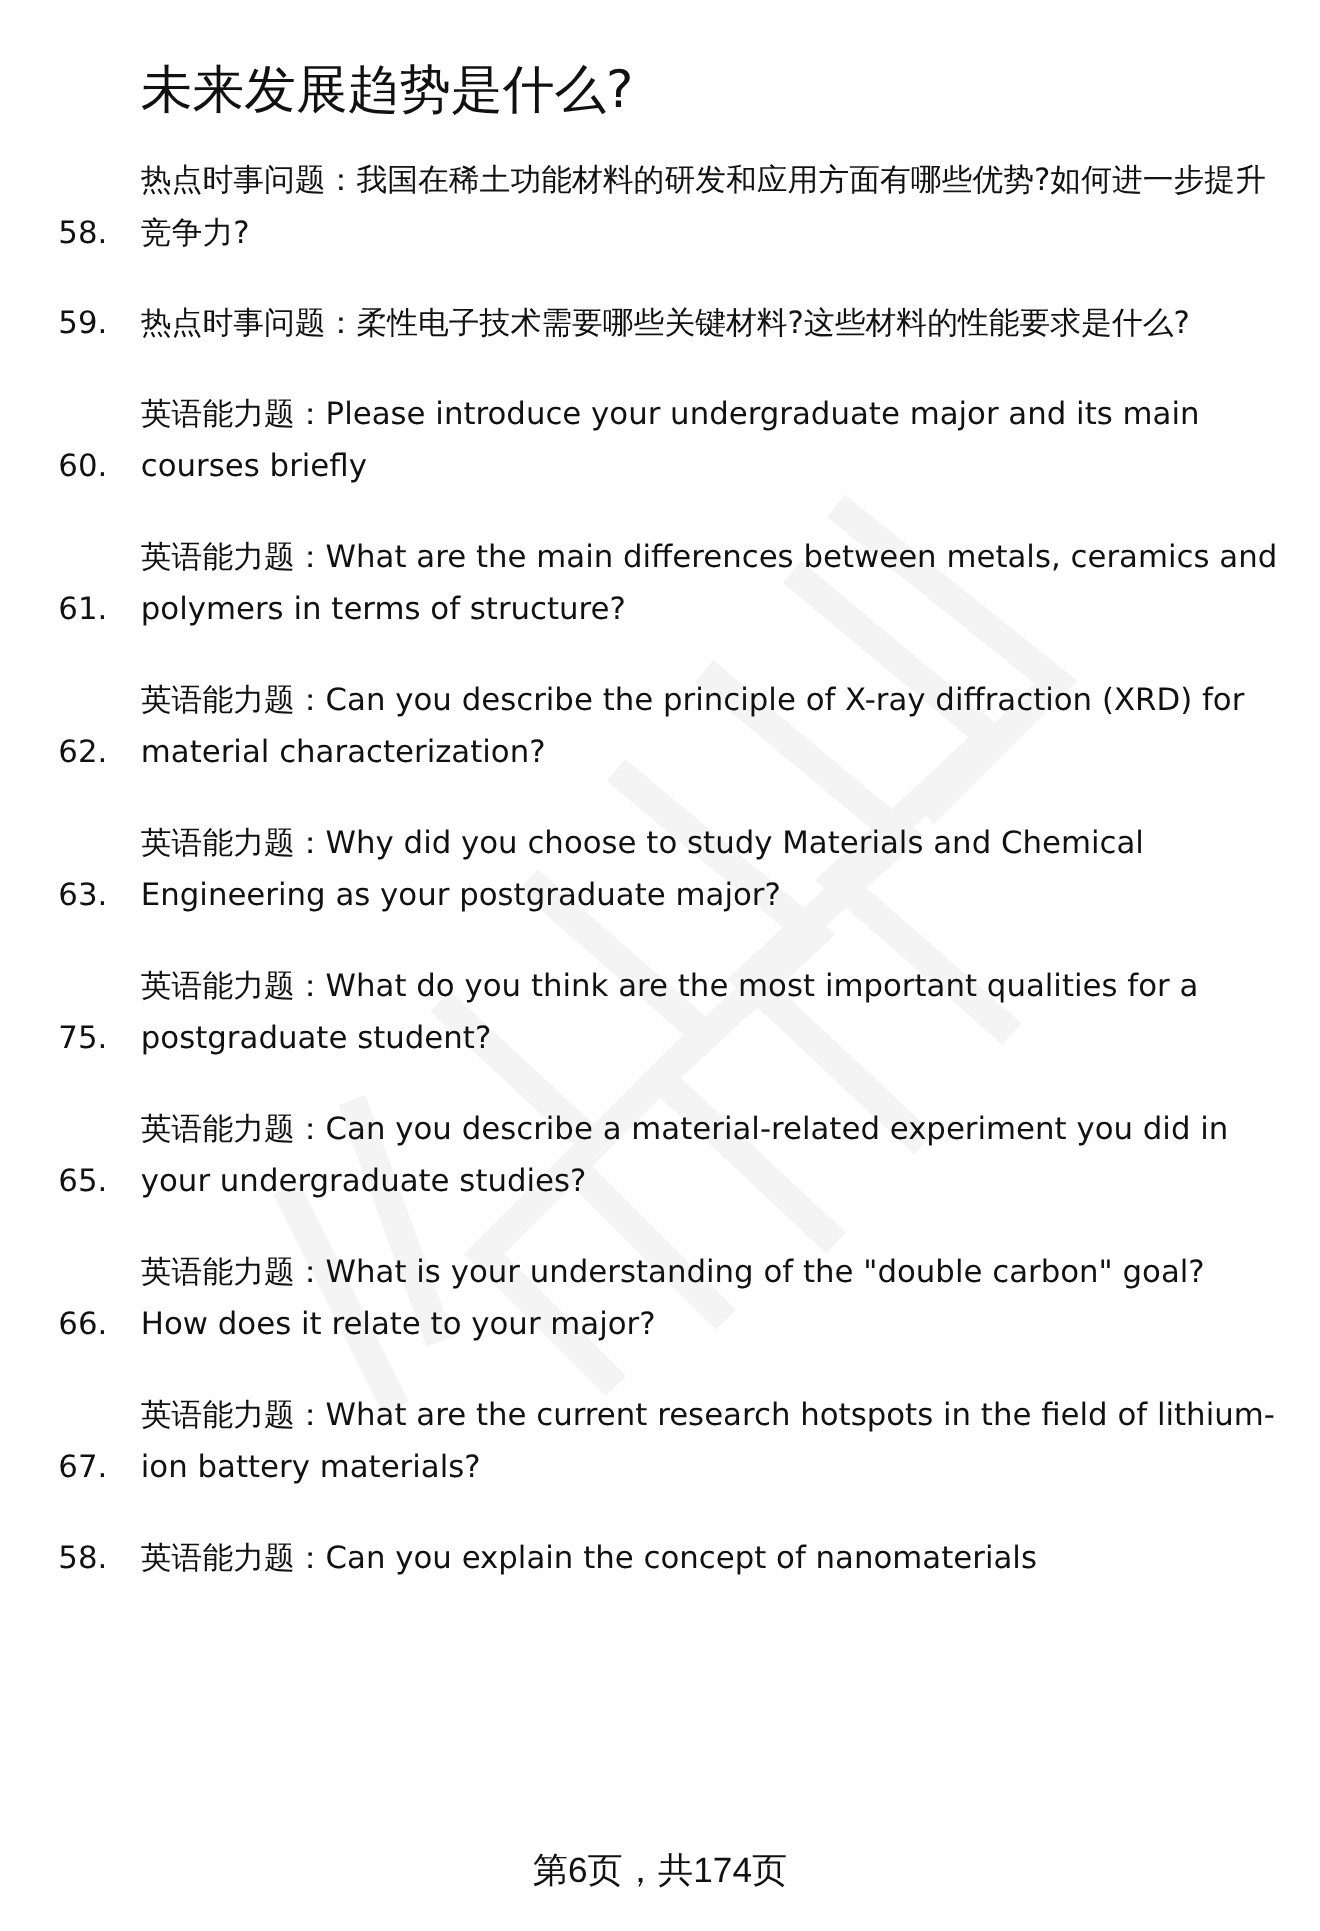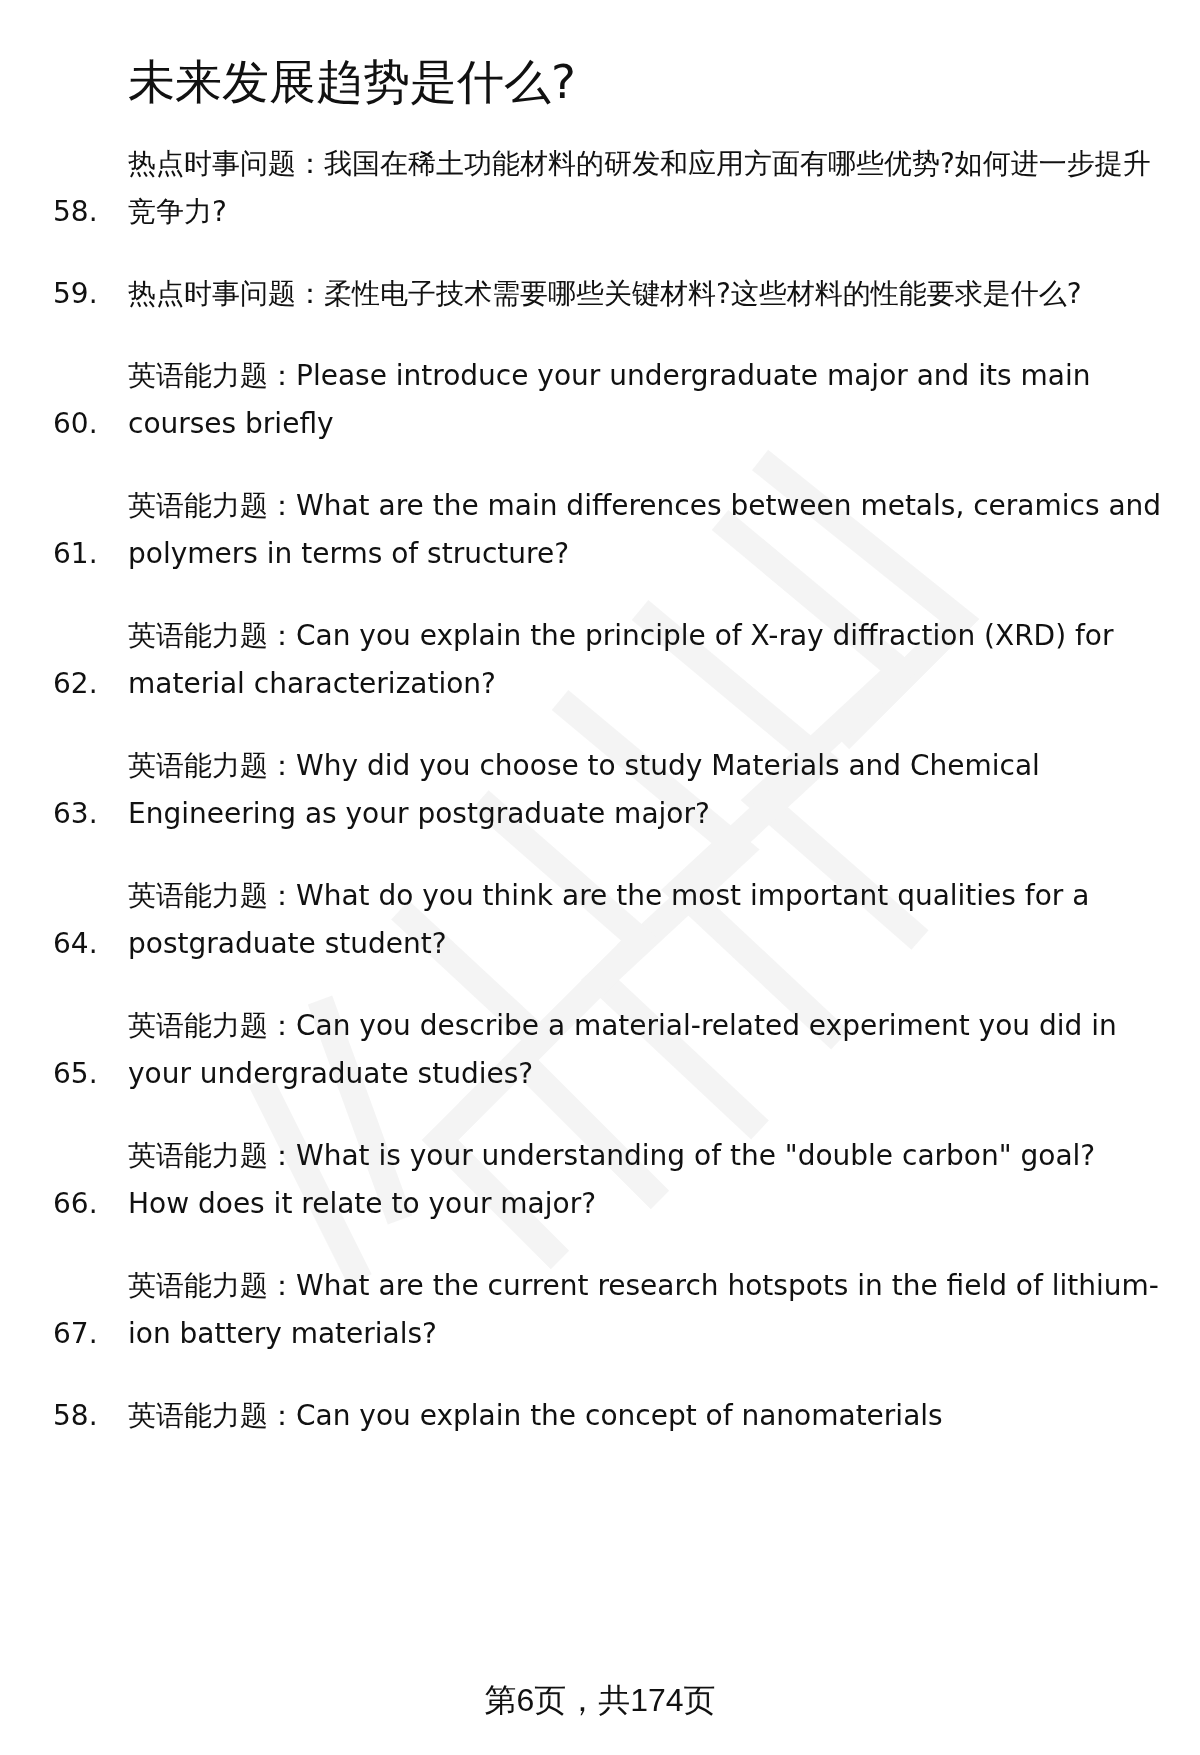--- a/index.html
+++ b/index.html
@@ -105,30 +105,30 @@
       <span class="body"><span>英语能力题：</span><span>Please introduce your undergraduate major and its main courses briefly</span></span>
     </div>
 
     <div class="item">
       <span class="num">61.</span>
       <span class="body"><span>英语能力题：</span><span>What are the main differences between metals, ceramics and polymers in terms of structure?</span></span>
     </div>
 
     <div class="item">
       <span class="num">62.</span>
-      <span class="body"><span>英语能力题：</span><span>Can you explain the principle of X-ray diffraction (XRD) for material characterization?</span></span>
+      <span class="body"><span>英语能力题：</span><span>Can you describe the principle of X-ray diffraction (XRD) for material characterization?</span></span>
     </div>
 
     <div class="item">
       <span class="num">63.</span>
       <span class="body"><span>英语能力题：</span><span>Why did you choose to study Materials and Chemical Engineering as your postgraduate major?</span></span>
     </div>
 
     <div class="item">
-      <span class="num">64.</span>
+      <span class="num">75.</span>
       <span class="body"><span>英语能力题：</span><span>What do you think are the most important qualities for a postgraduate student?</span></span>
     </div>
 
     <div class="item">
       <span class="num">65.</span>
       <span class="body"><span>英语能力题：</span><span>Can you describe a material-related experiment you did in your undergraduate studies?</span></span>
     </div>
 
     <div class="item">
       <span class="num">66.</span>

